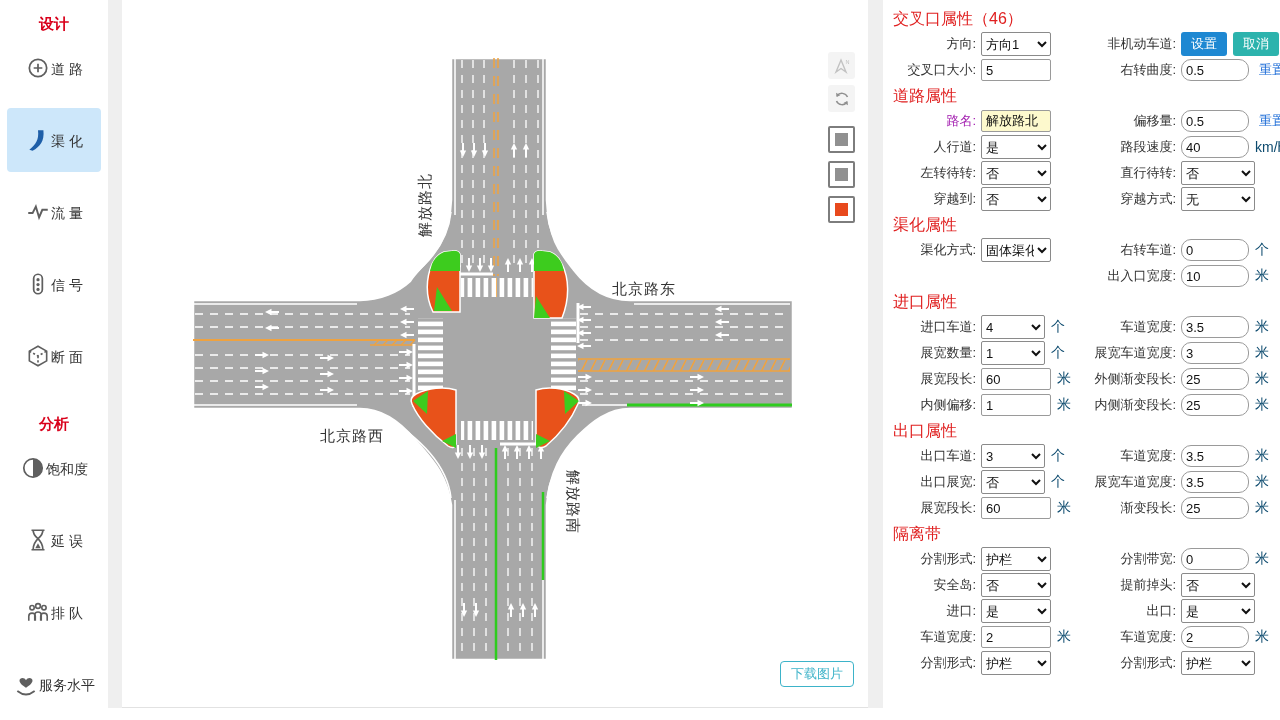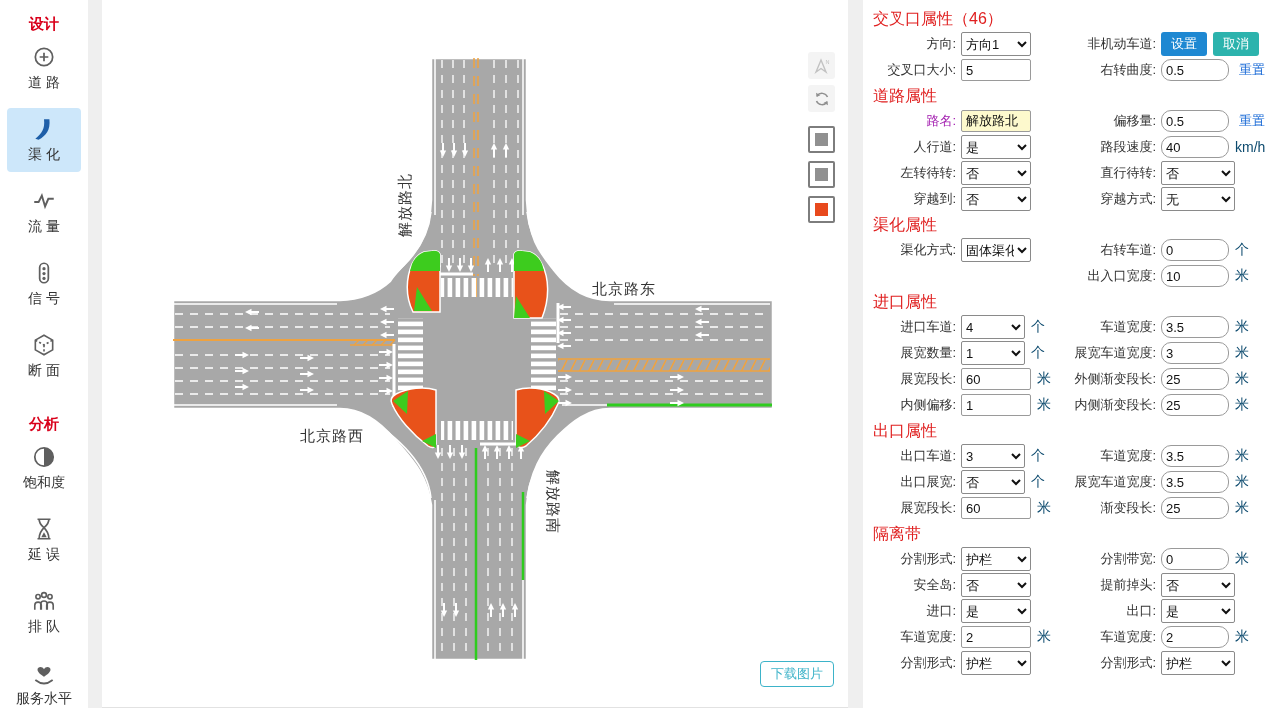--- a/index.html
+++ b/index.html
@@ -1,23 +1,23 @@
 <!DOCTYPE html>
 <html><head>
 <meta charset="utf-8">
 <style>
   * { box-sizing: border-box; margin: 0; padding: 0; }
   html,body { width:1280px; height:720px; background:#fff; font-family:"Liberation Sans","DejaVu Sans",sans-serif; }
   .app { display:flex; width:1280px; height:708px; background:#efefef; overflow:hidden; }
 
   
-  .sidebar { width:88px; background:#fff; flex:none; }
+  .sidebar { width:108px; background:#fff; flex:none; }
   .sb-head { text-align:center; color:#d9001b; font-weight:bold; font-size:15px; margin-top:12px; height:24px; line-height:24px; }
   .sb-head.second { margin-top:24px; }
-  .sb-item { height:64px; margin:0 7px 8px 7px; border-radius:4px; display:flex; flex-direction:column; align-items:center; justify-content:center; cursor:pointer; }
+  .sb-item { height:64px; margin:0 7px 8px 7px; border-radius:4px; display:flex; align-items:center; justify-content:center; cursor:pointer; }
   .sb-item.active { background:#cde7fa; }
   .sb-item .ic { width:26px; height:26px; display:block; }
   .sb-item .lb { font-size:14px; color:#333; margin-top:4px; white-space:nowrap; }
   .ic svg { width:26px; height:26px; display:block; }
 
   
   .canvas-card { width:746px; height:708px; margin-left:14px; background:#fff; position:relative; flex:none; border-bottom:1px solid #e2e2e2; }
   .map { display:block; }
   .tools { position:absolute; top:52px; right:13px; display:flex; flex-direction:column; }
   .tbtn { width:27px; height:27px; margin-bottom:6px; border:none; background:#f4f4f4; border-radius:3px; display:flex; align-items:center; justify-content:center; cursor:pointer; padding:0; }

